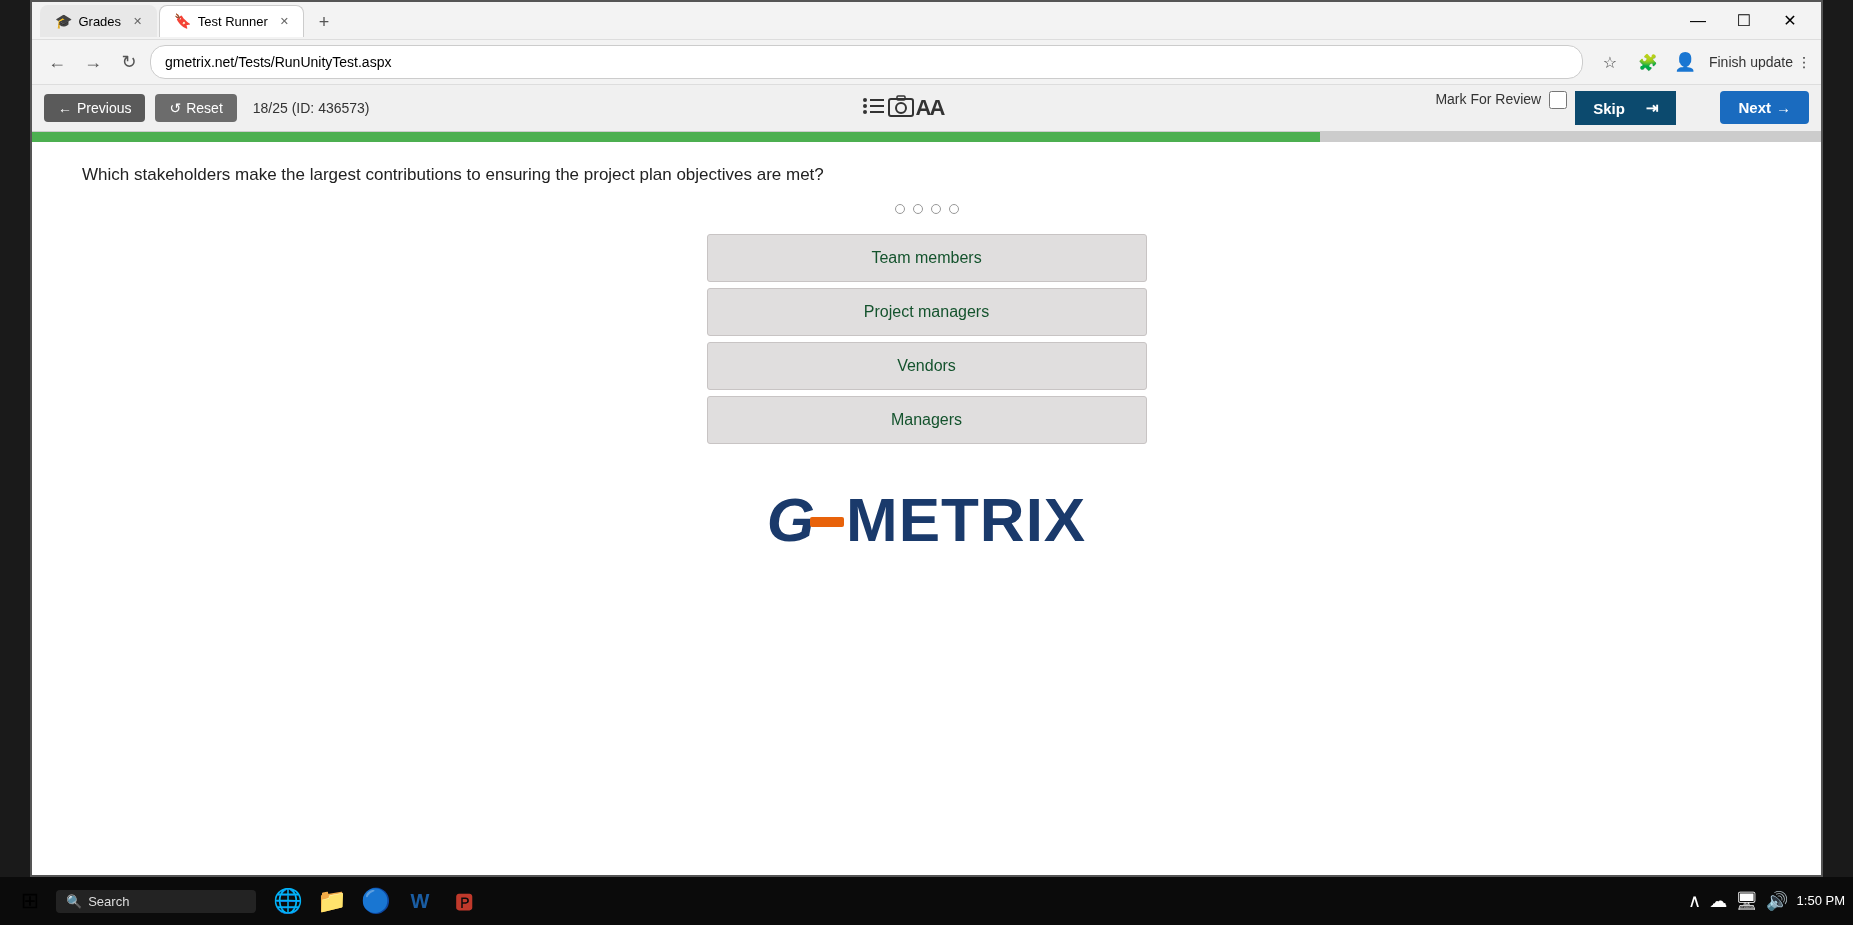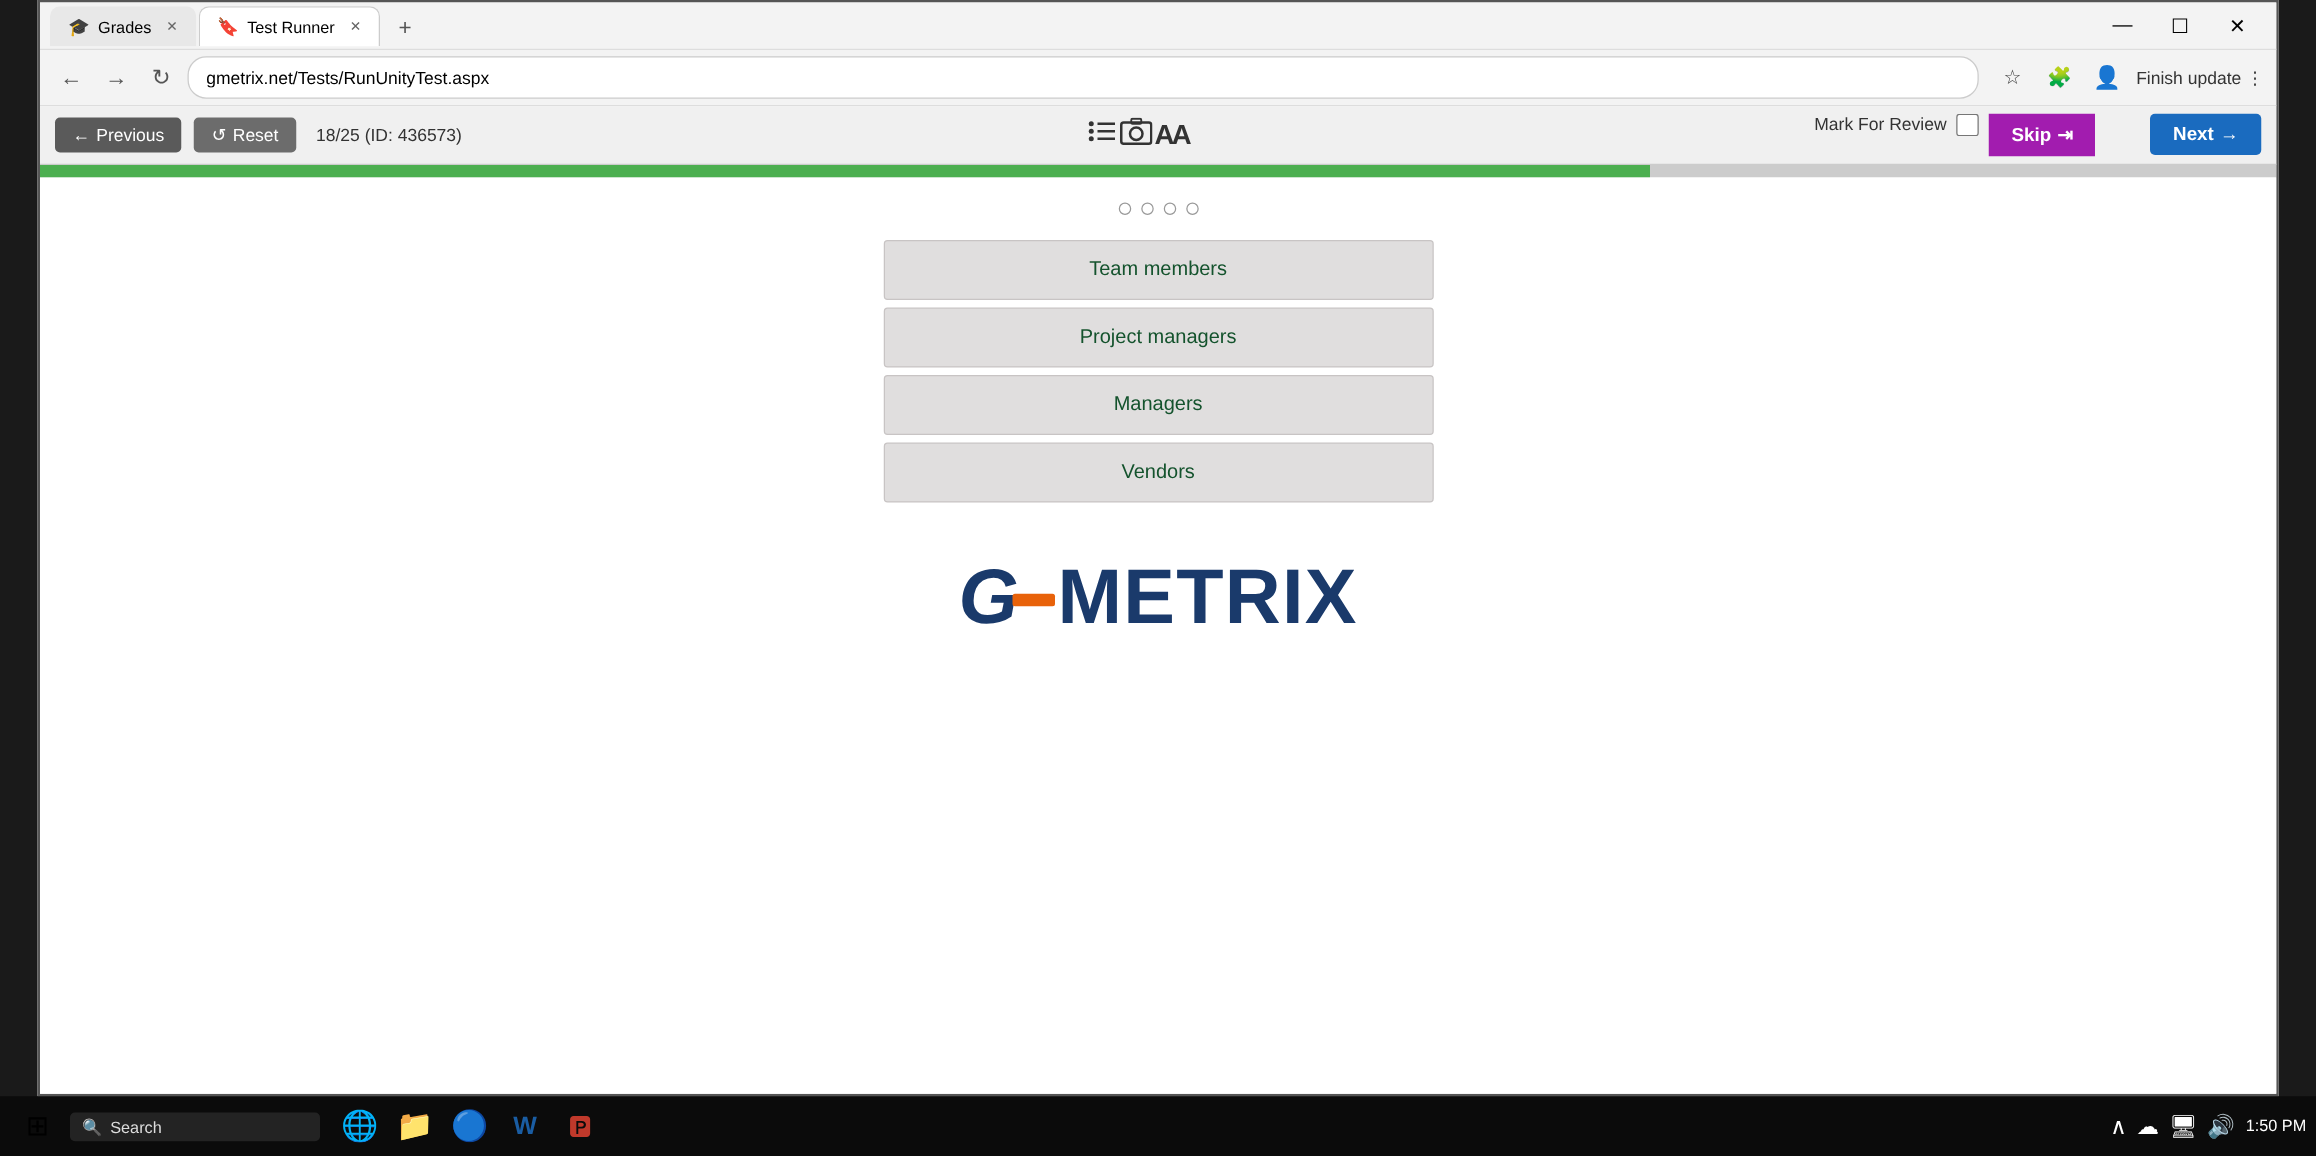--- a/index.html
+++ b/index.html
@@ -107,23 +107,23 @@
     .toolbar-icon-btn {
       background: transparent; border: none; cursor: pointer;
       font-size: 20px; color: #333;
     }
     .toolbar-right { display: flex; align-items: flex-start; gap: 8px; margin-left: auto; }
     .mark-review-label { font-size: 14px; color: #333; }
     .mark-review-checkbox {
       width: 18px; height: 18px; cursor: pointer;
     }
     .skip-btn {
-      background: #a21caf; color: white; border: none; cursor: pointer;
+      background: #0c4a6e; color: white; border: none; cursor: pointer;
       padding: 8px 18px; border-radius: 0; font-size: 15px; font-weight: 600;
-      display: flex; align-items: center; gap: 5px;
+      display: flex; align-items: center; gap: 21px;
     }
     .next-btn {
       background: #1a6bbf; color: white; border: none; cursor: pointer;
       padding: 8px 18px; border-radius: 4px; font-size: 15px; font-weight: 600;
       display: flex; align-items: center; gap: 5px; margin-left: 36px;
     }
 
     
     .progress-container {
       height: 10px; background: #ccc;
@@ -312,40 +312,41 @@
         </button>
       </div>
     </div>
 
     <div class="progress-container">
       <div class="progress-fill" style="width:72%"></div>
     </div>
 
     <div class="content-scroll">
 
+      <p class="question-text">Which stakeholders make the largest contributions to ensuring the project plan objectives are met?</p>
 
       <div class="dots-row">
         <span class="dot"></span>
         <span class="dot"></span>
         <span class="dot"></span>
         <span class="dot"></span>
       </div>
 
       <div class="answers-container">
         <button class="answer-btn">
           <span>Team members</span>
         </button>
         <button class="answer-btn">
           <span>Project managers</span>
         </button>
         <button class="answer-btn">
+          <span>Vendors</span>
+        </button>
+        <button class="answer-btn">
           <span>Managers</span>
-        </button>
-        <button class="answer-btn">
-          <span>Vendors</span>
         </button>
       </div>
 
       <div class="logo-area">
         <div class="gmetrix-logo">
           <span style="color:#1a3a6b;font-style:italic;">G</span><span style="display:inline-block;width:34px;height:10px;background:#e8620a;border-radius:2px;vertical-align:middle;margin: 0 2px 4px -6px;"></span><span style="color:#1a3a6b;">METRIX</span>
         </div>
       </div>
 
     </div>

